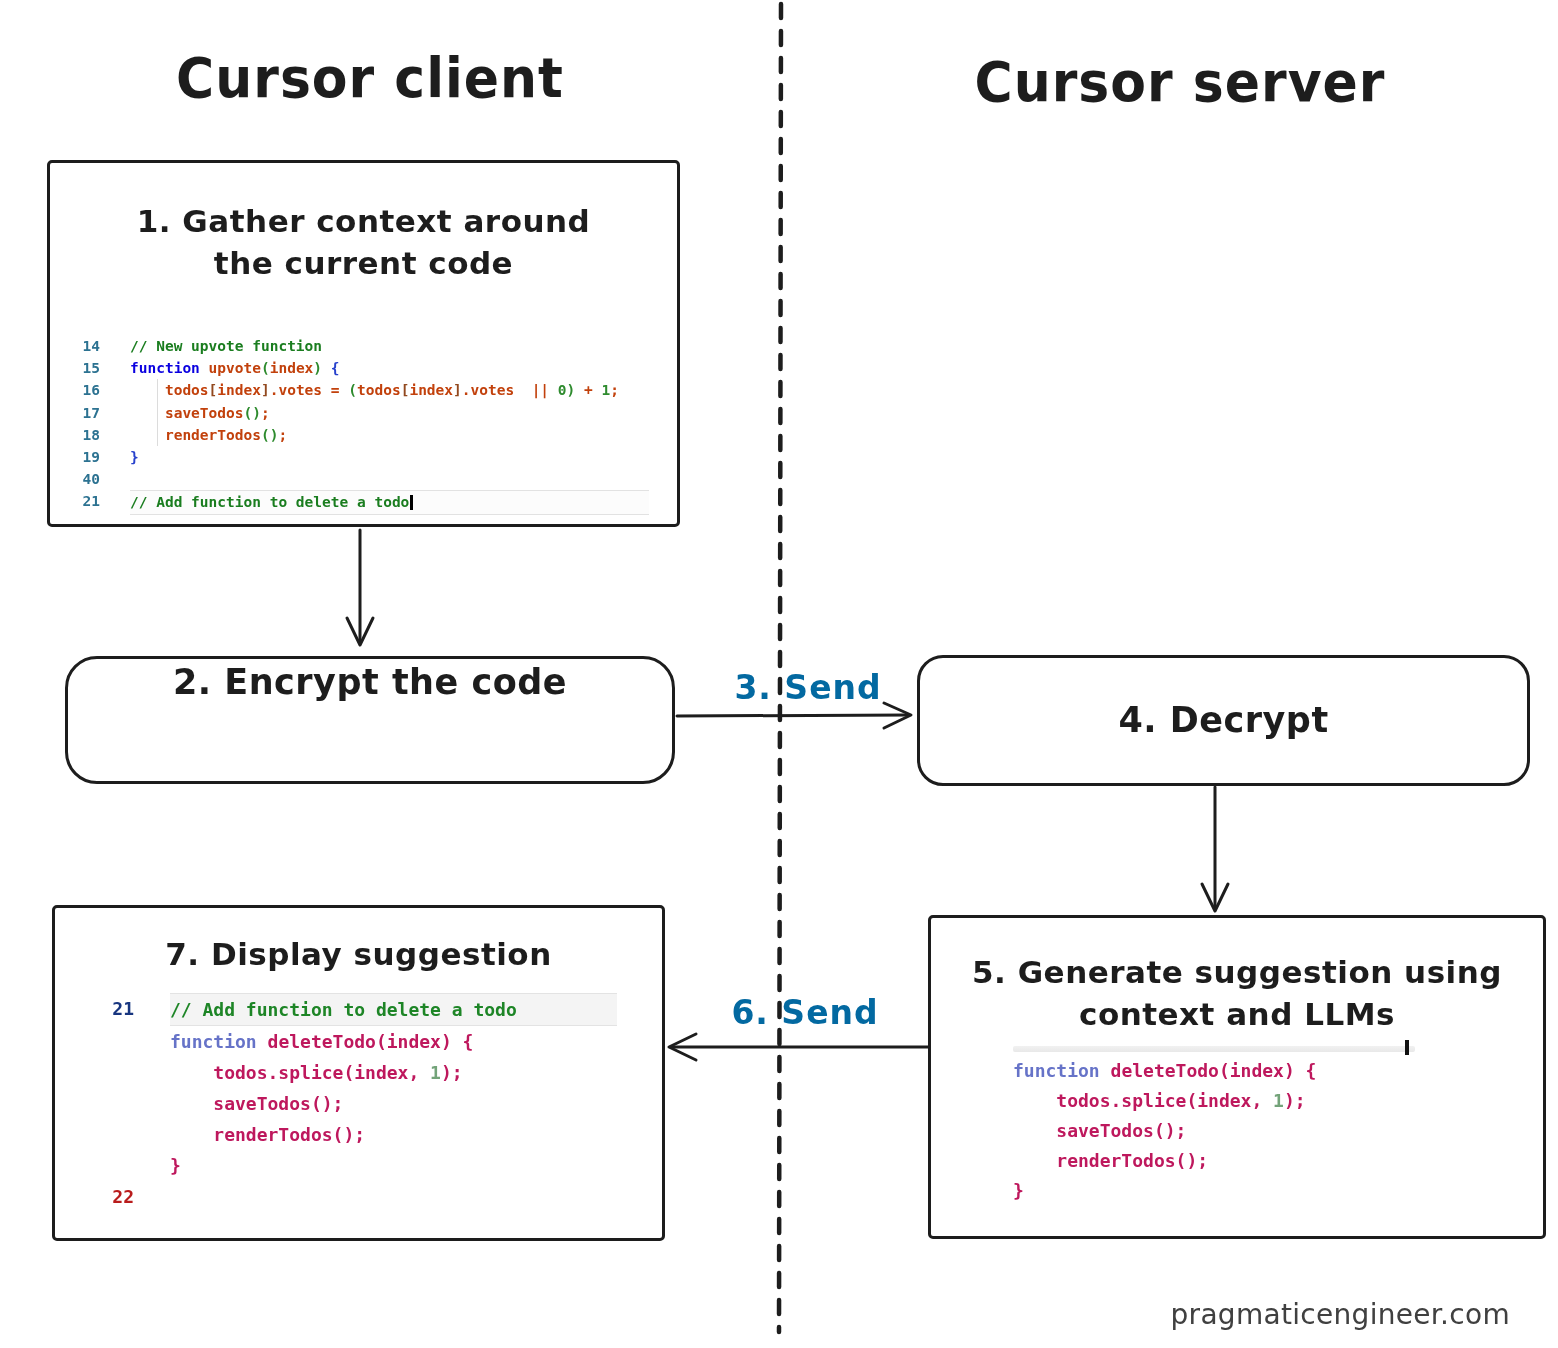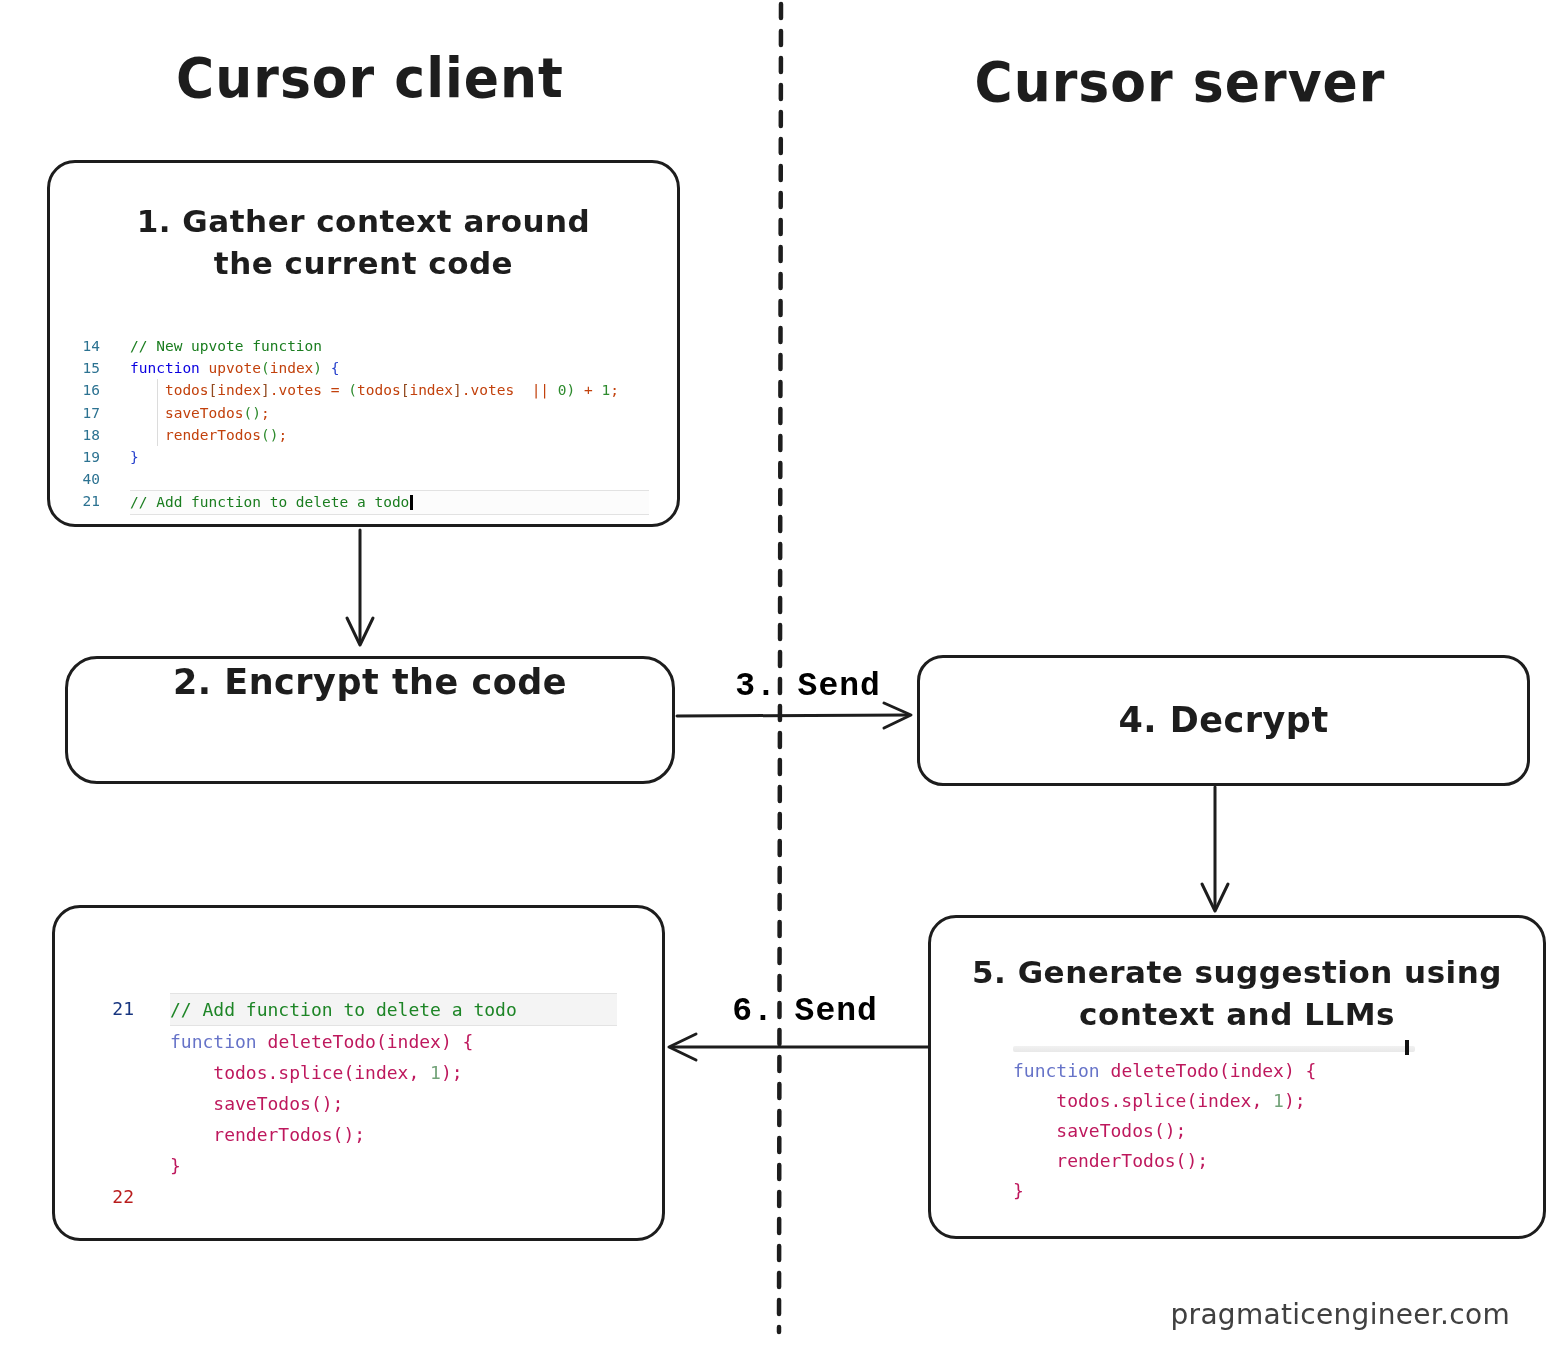--- a/index.html
+++ b/index.html
@@ -39,21 +39,21 @@
     fill: none;
     stroke-linecap: round;
     stroke-linejoin: round;
   }
 
   
   .node {
     position: absolute;
     background: #ffffff;
     border: 3px solid #1d1d1d;
-    border-radius: 28px;
+    border-radius: 5px;
   }
   .node-title {
     font-weight: 600;
     color: #1d1d1d;
     text-align: center;
     letter-spacing: 0.5px;
     line-height: 1.35;
   }
 
   #box-gather  { left: 47px;  top: 160px; width: 633px; height: 367px; }
@@ -71,33 +71,33 @@
   #box-generate .node-title { font-size: 31px; margin-top: 34px; }
 
   #box-display { left: 52px; top: 905px; width: 613px; height: 336px; }
   #box-display .node-title { font-size: 31px; margin-top: 26px; }
 
   
   .send-label {
     position: absolute;
     font-size: 33px;
     font-weight: 600;
-    color: #000000;
+    color: #0369a1;
     letter-spacing: 1px;
     text-align: center;
     width: 220px;
-    font-family: Liberation Mono, monospace;
   }
   #send3 { left: 698px; top: 668px; }
   #send6 { left: 695px; top: 993px; }
 
   
   .code-block {
     font-family: "DejaVu Sans Mono", monospace;
     color: #141414;
+    font-weight: bold;
   }
   .code-line { display: flex; align-items: stretch; }
   .gutter {
     flex: none;
     text-align: right;
     user-select: none;
   }
   .code-content { flex: 1 1 auto; white-space: pre; position: relative; }
   .code-content.guide::before {
     content: '';
@@ -300,20 +300,21 @@
         </div>
         <div class="code-line">
           <span class="code-content"><span class="tk-ghost">}</span></span>
         </div>
       </div>
   </div>
 
   <div class="send-label" id="send6">6. Send</div>
 
   <div class="node" id="box-display">
+    <div class="node-title">7. Display suggestion</div>
     <div class="code-block" id="code-display">
         <div class="code-line hl">
           <span class="gutter active">21</span>
           <span class="code-content"><span class="tk-gcomment">// Add function to delete a todo</span></span>
         </div>
         <div class="code-line">
           <span class="gutter"></span>
           <span class="code-content"><span class="tk-ghostkw">function</span><span class="tk-ghost"> deleteTodo(index) {</span></span>
         </div>
         <div class="code-line">

